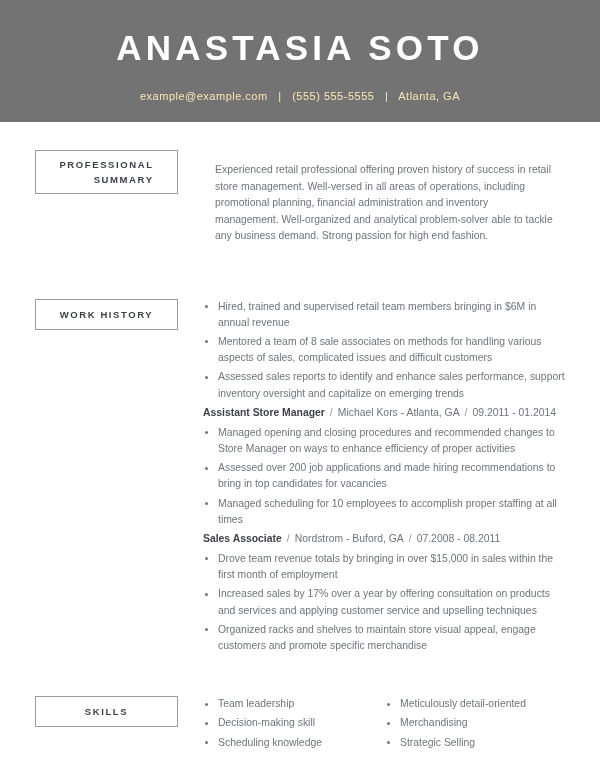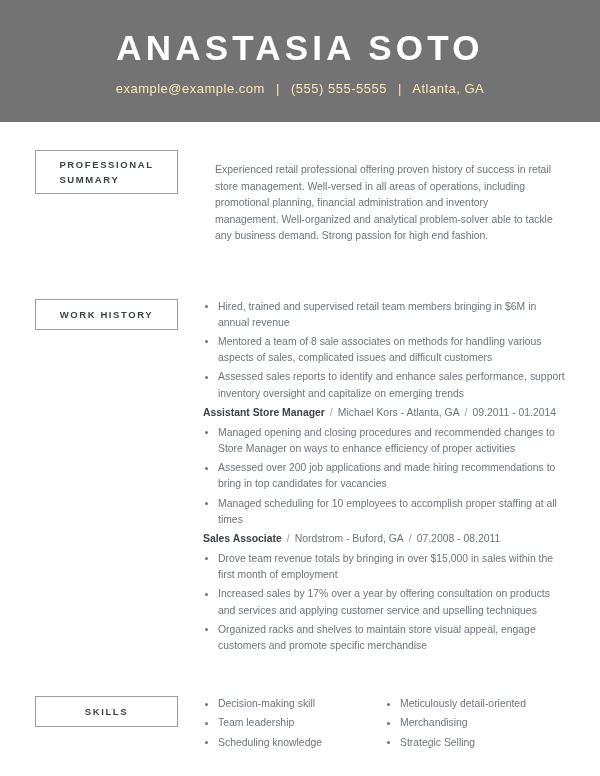--- a/index.html
+++ b/index.html
@@ -39,23 +39,23 @@
   .full-name {
     color: #ffffff;
     font-size: 35px;
     font-weight: bold;
     letter-spacing: 4.2px;
     line-height: 44px;
     white-space: nowrap;
     text-transform: uppercase;
   }
   .contact-line {
-    margin-top: 12px;
+    margin-top: 20px;
     color: #fbe7b6;
-    font-size: 13px;
+    font-size: 11px;
     letter-spacing: 0.5px;
     line-height: 13px;
     white-space: nowrap;
   }
   .contact-sep {
     display: inline-block;
     padding: 0 7px;
     color: #fbe7b6;
   }
 
@@ -80,21 +80,21 @@
   }
 
   .section-label-box {
     border: 1px solid #9a9ca3;
     box-sizing: border-box;
     width: 143px;
     min-height: 33px;
     display: flex;
     align-items: center;
     justify-content: center;
-    text-align: left;
+    text-align: right;
     padding: 6px 4px;
   }
   .section-label-box .label-text {
     color: #3d4148;
     font-size: 9.5px;
     font-weight: bold;
     letter-spacing: 1.6px;
     line-height: 15px;
     text-transform: uppercase;
   }
@@ -254,22 +254,22 @@
 
     <div class="section sec-skills">
       <div class="label-col">
         <div class="section-label-box">
           <div class="label-text">SKILLS</div>
         </div>
       </div>
       <div class="content-col">
         <div class="skills-wrap">
           <ul class="bullets skills-col">
+            <li>Team leadership</li>
             <li>Decision-making skill</li>
-            <li>Team leadership</li>
             <li>Scheduling knowledge</li>
 
           </ul>
           <ul class="bullets skills-col second">
             <li>Meticulously detail-oriented</li>
             <li>Merchandising</li>
             <li>Strategic Selling</li>
 
           </ul>
         </div>

